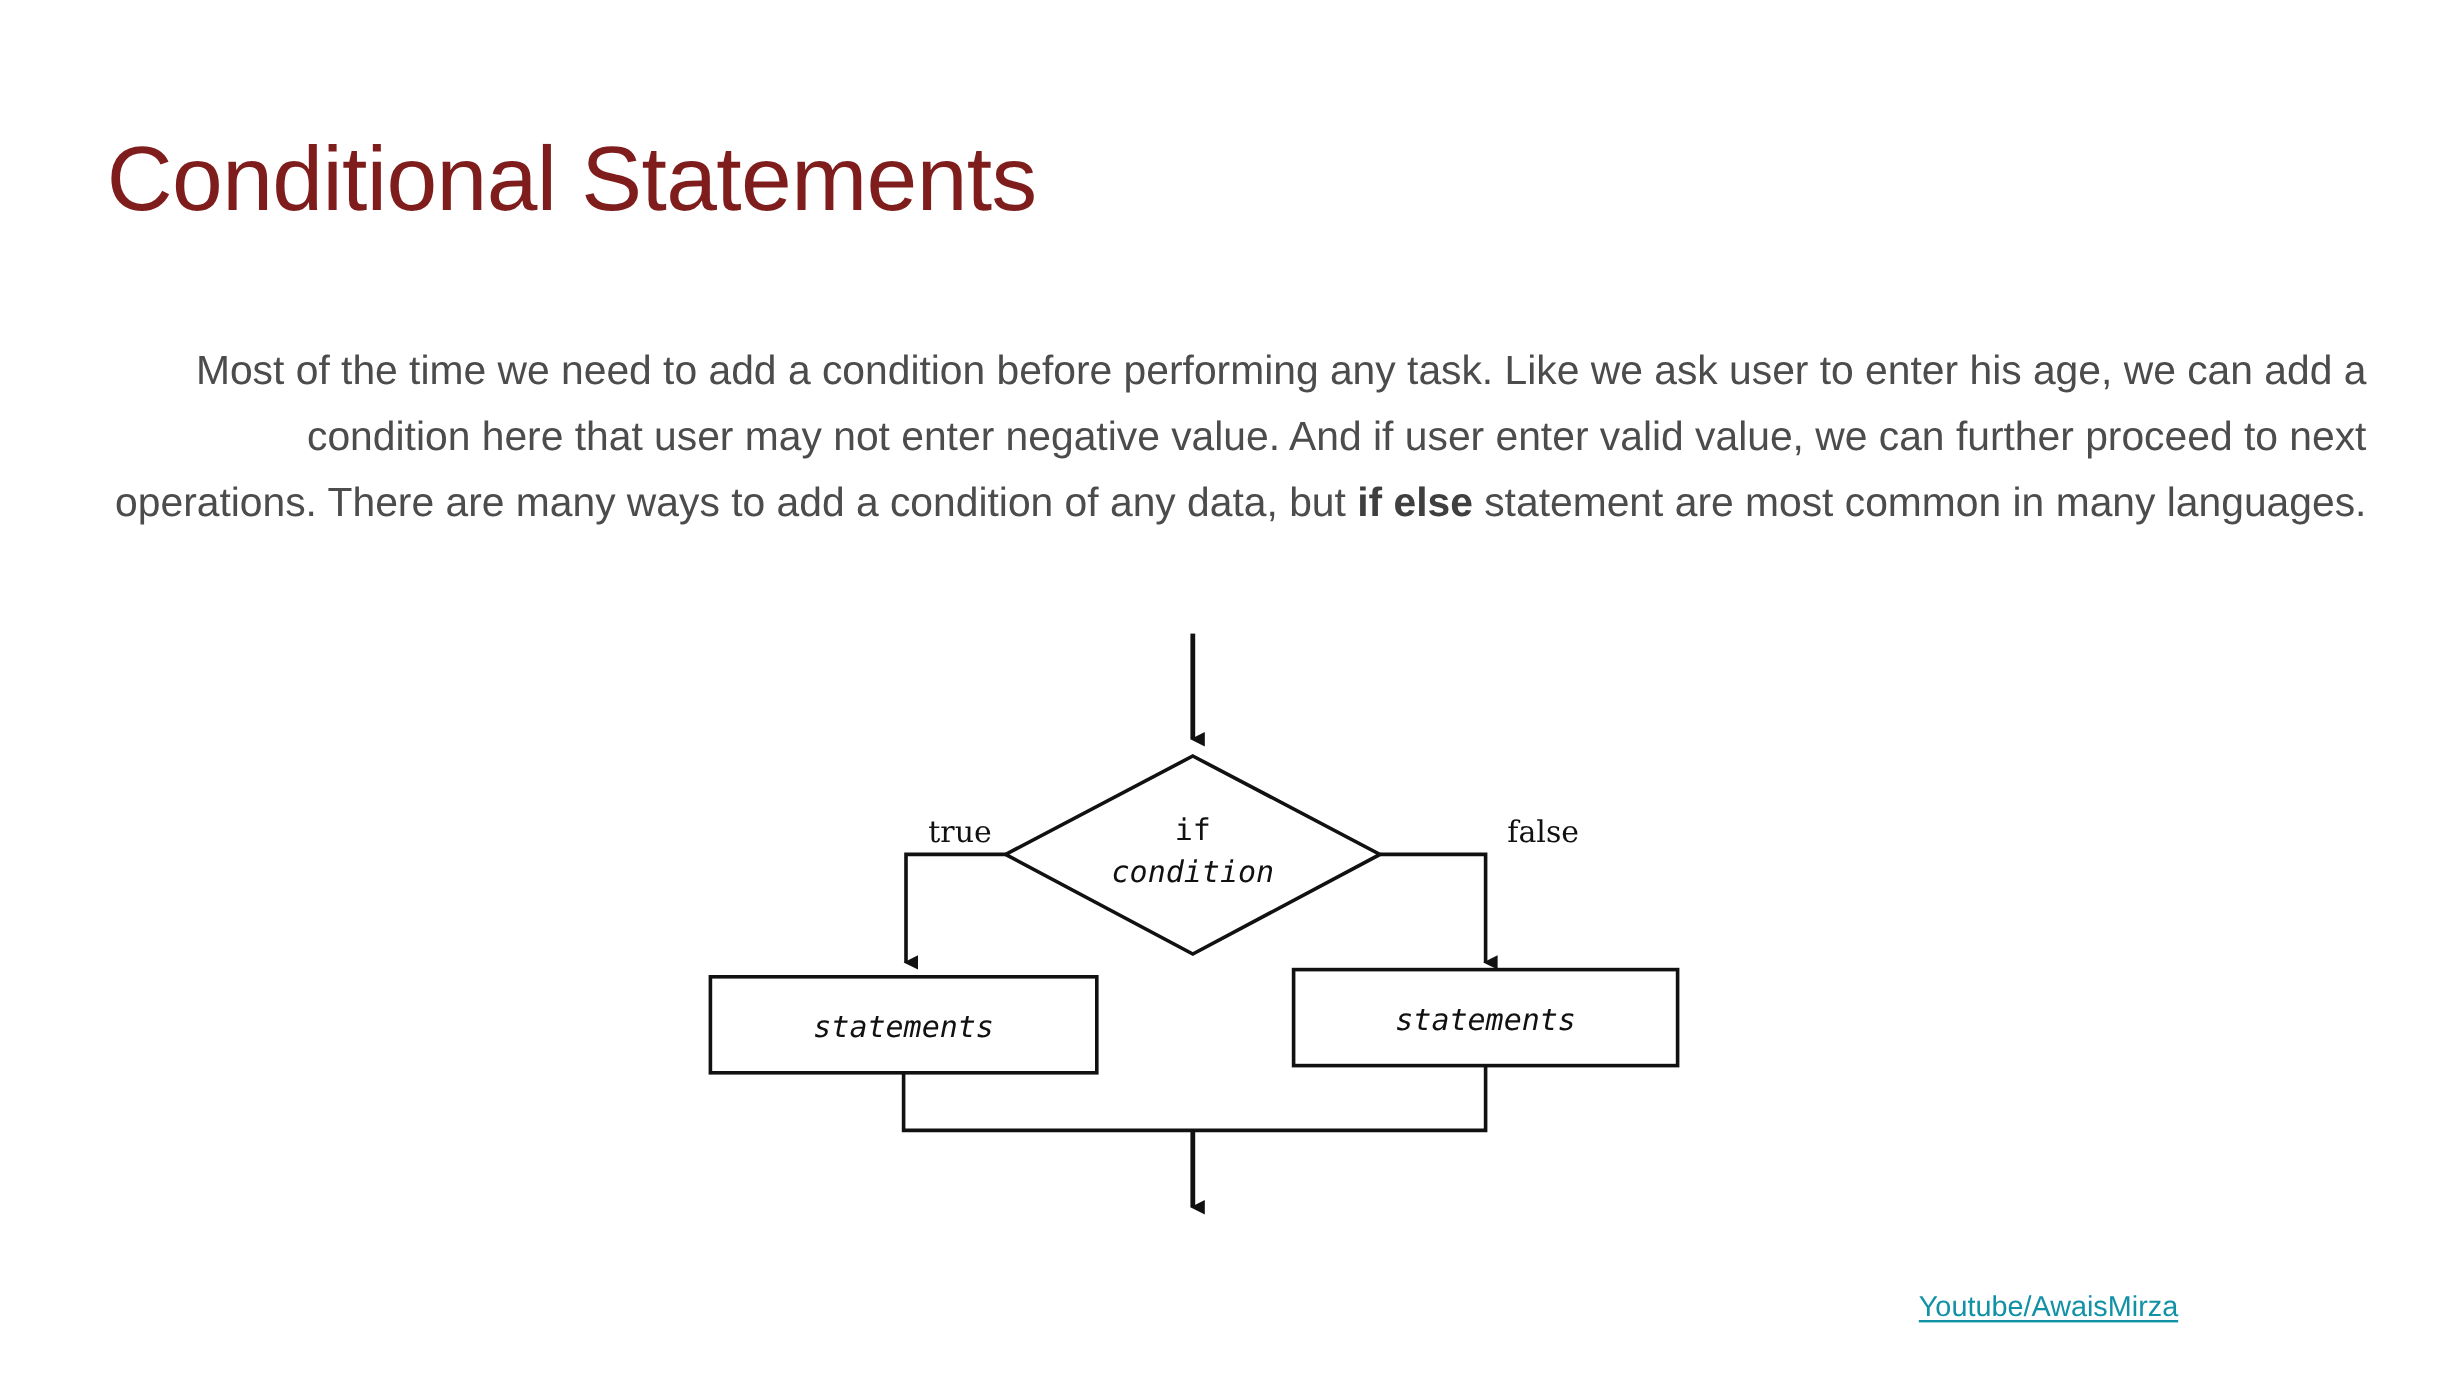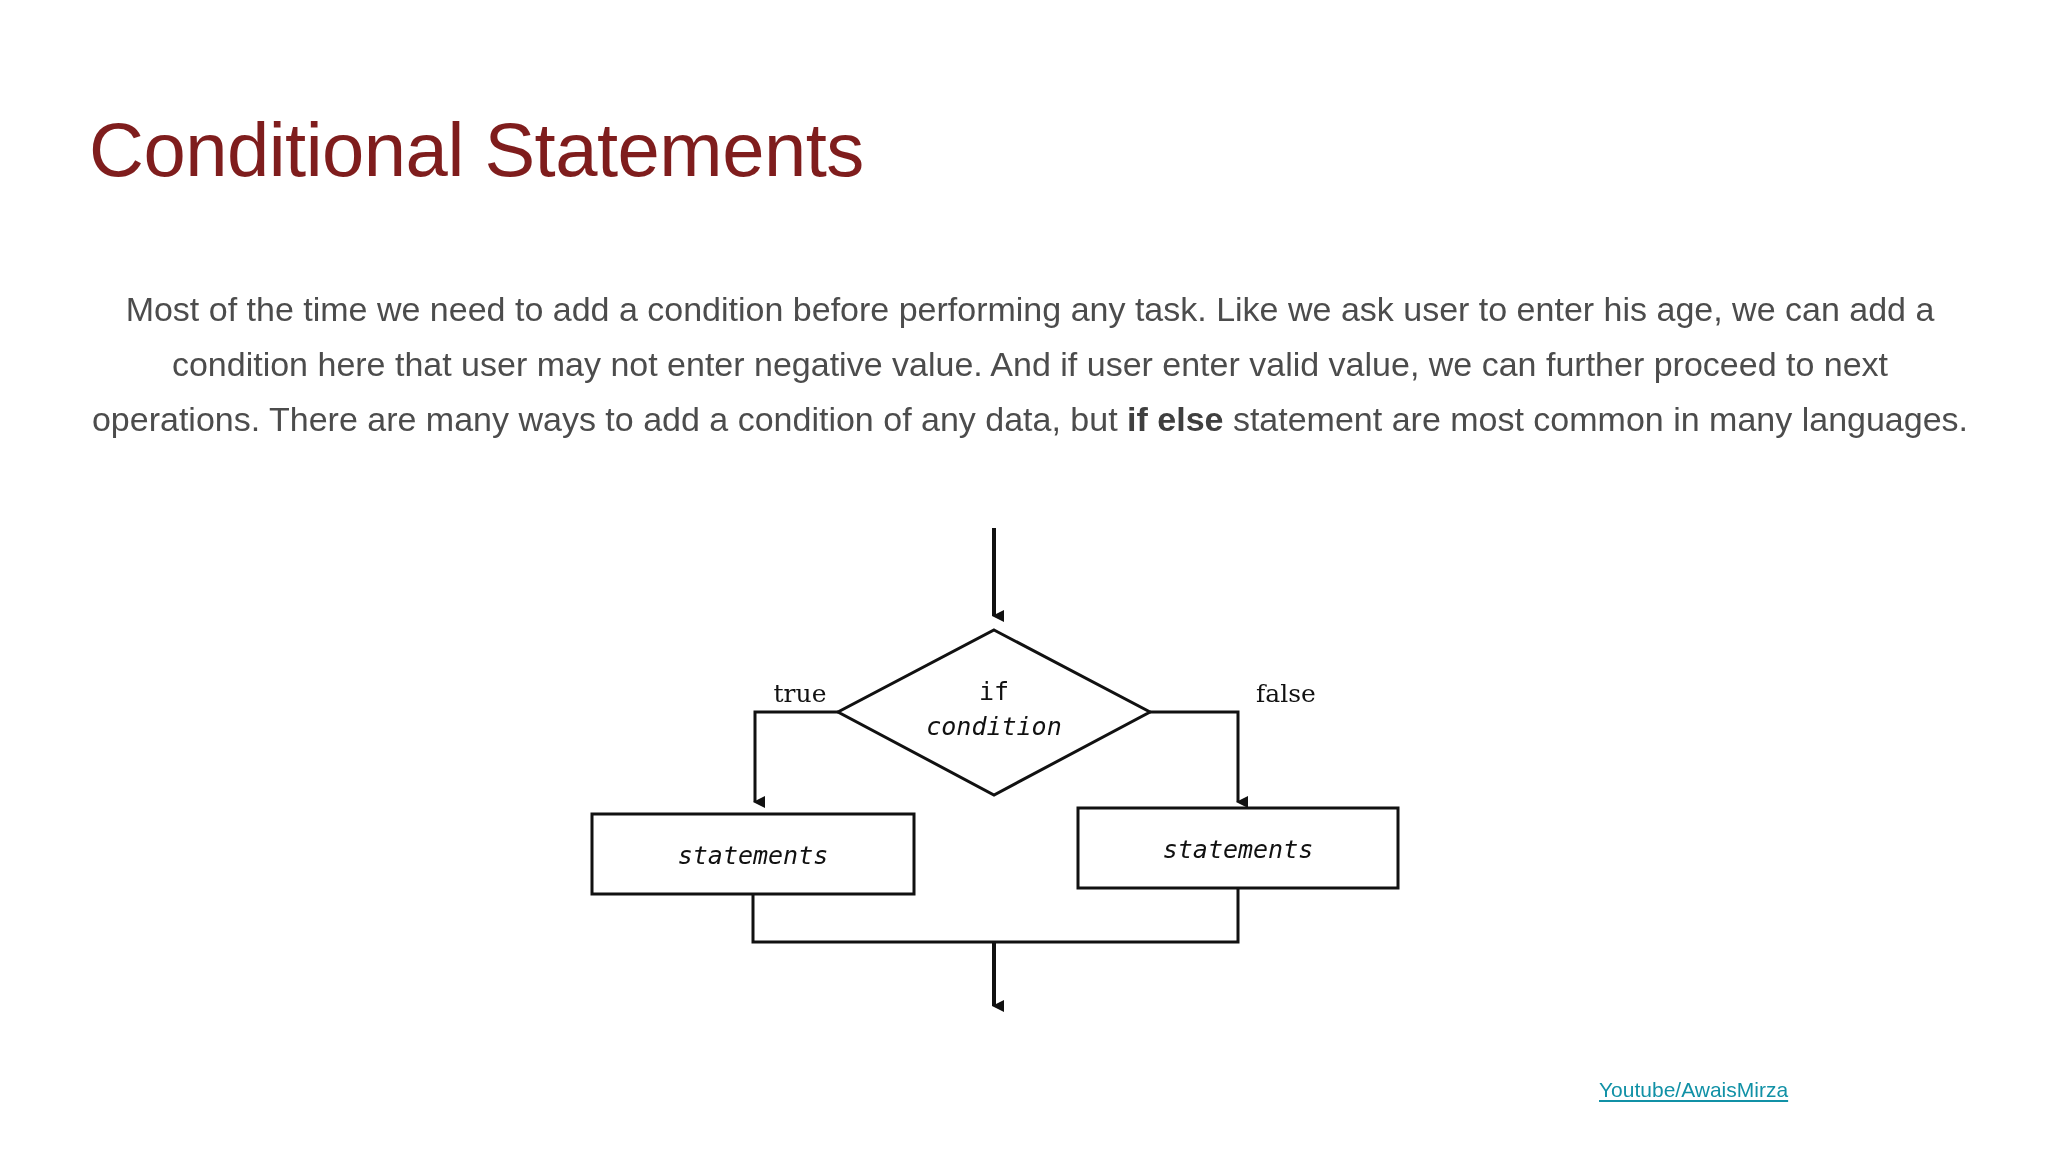--- a/index.html
+++ b/index.html
@@ -39,21 +39,21 @@
   
   .body-text {
     position: absolute;
     left: 88px;
     top: 282px;
     width: 1884px;
     font-family: "Liberation Sans", sans-serif;
     font-size: 34px;
     line-height: 55px;
     color: #4c4c4c;
-    text-align: center;
+    text-align: right;
   }
   .body-text b {
     font-weight: 700;
     color: #3f3f3f;
   }
 
   
   .flowchart {
     position: absolute;
     left: 560px;
@@ -79,21 +79,21 @@
     font-size: 25px;
     fill: #111111;
   }
 
   
   .footer-link {
     position: absolute;
     left: 1599px;
     top: 1070px;
     font-family: "Liberation Sans", sans-serif;
-    font-size: 21px;
+    font-size: 24px;
     line-height: 40px;
     color: #1191a6;
     text-decoration: underline;
     text-underline-offset: 3px;
     white-space: nowrap;
     cursor: pointer;
   }
 </style>
 </head>
 <body>

